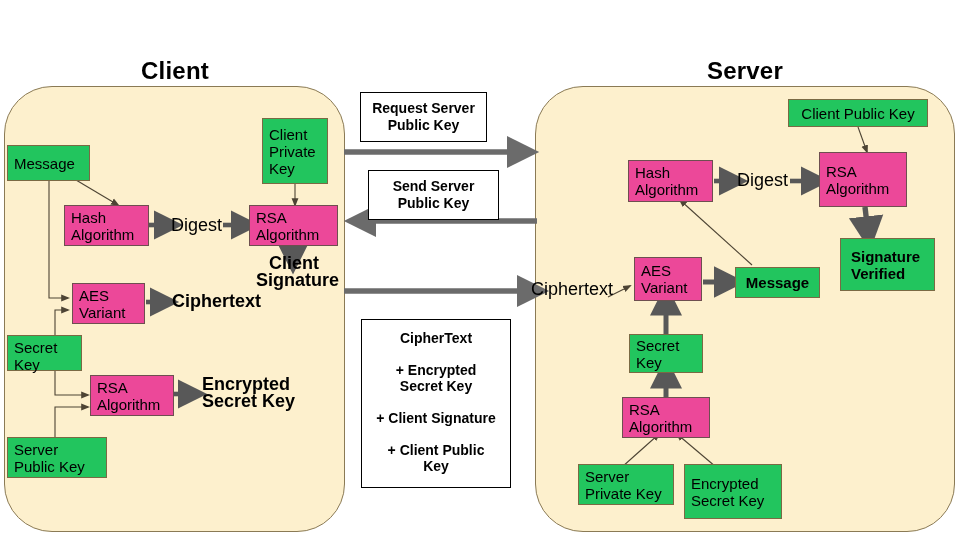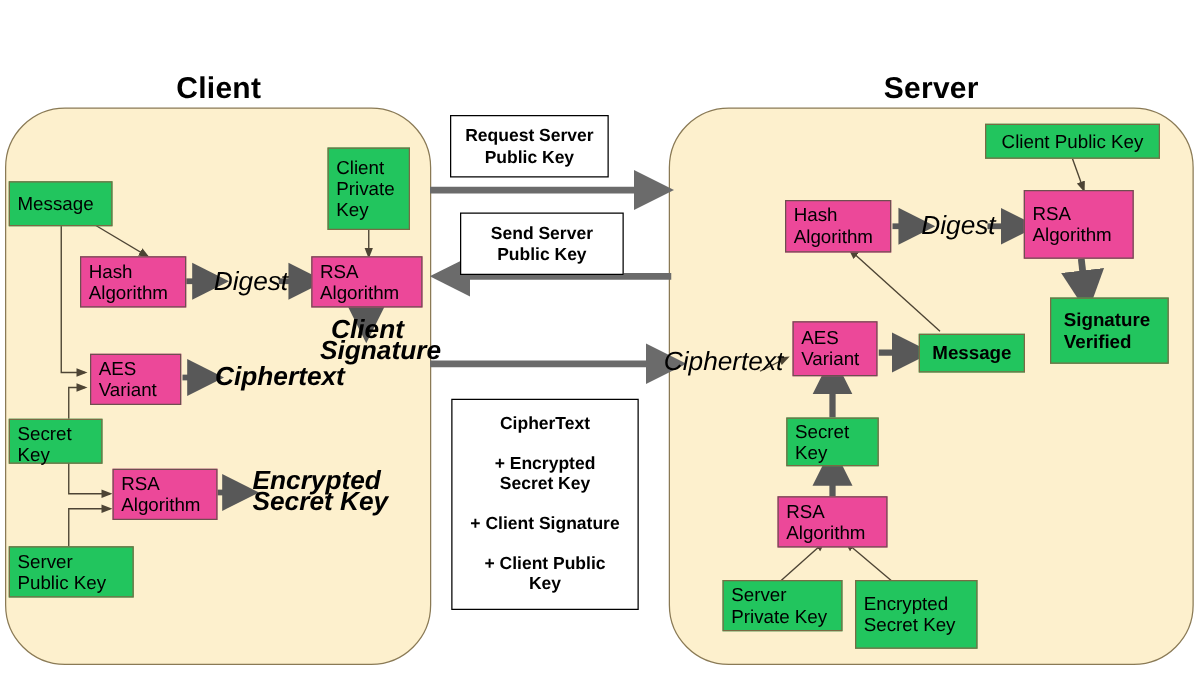--- a/index.html
+++ b/index.html
@@ -23,21 +23,21 @@
   .node{position:absolute;box-sizing:border-box;display:flex;
         align-items:center;justify-content:flex-start;
         font-size:15px;line-height:17px;padding:3px 6px;}
   .node.white{background:#22c55e;border:1.2px solid #7a6a44;}
   .node.pink{background:#ec4899;border:1.2px solid #6e4f50;}
   .node.centered{justify-content:center;text-align:center;}
   .node.bold{font-weight:bold;}
   .node .txt{display:block;}
 
   
-  .label{position:absolute;font-size:21px;line-height:17px;white-space:pre-line;font-style:italic;}
+  .label{position:absolute;font-size:18px;line-height:17px;white-space:pre-line;}
   .label.bold{font-weight:bold;}
   .label.center{text-align:center;}
 
   
   .msgbox{position:absolute;box-sizing:border-box;background:#ffffff;
           border:1.5px solid #000;font-weight:bold;font-size:14px;
           line-height:17px;padding:7px 9px;white-space:pre-line;z-index:6;text-align:center;}
 
   
   svg.edges{position:absolute;left:0;top:0;width:960px;height:540px;

